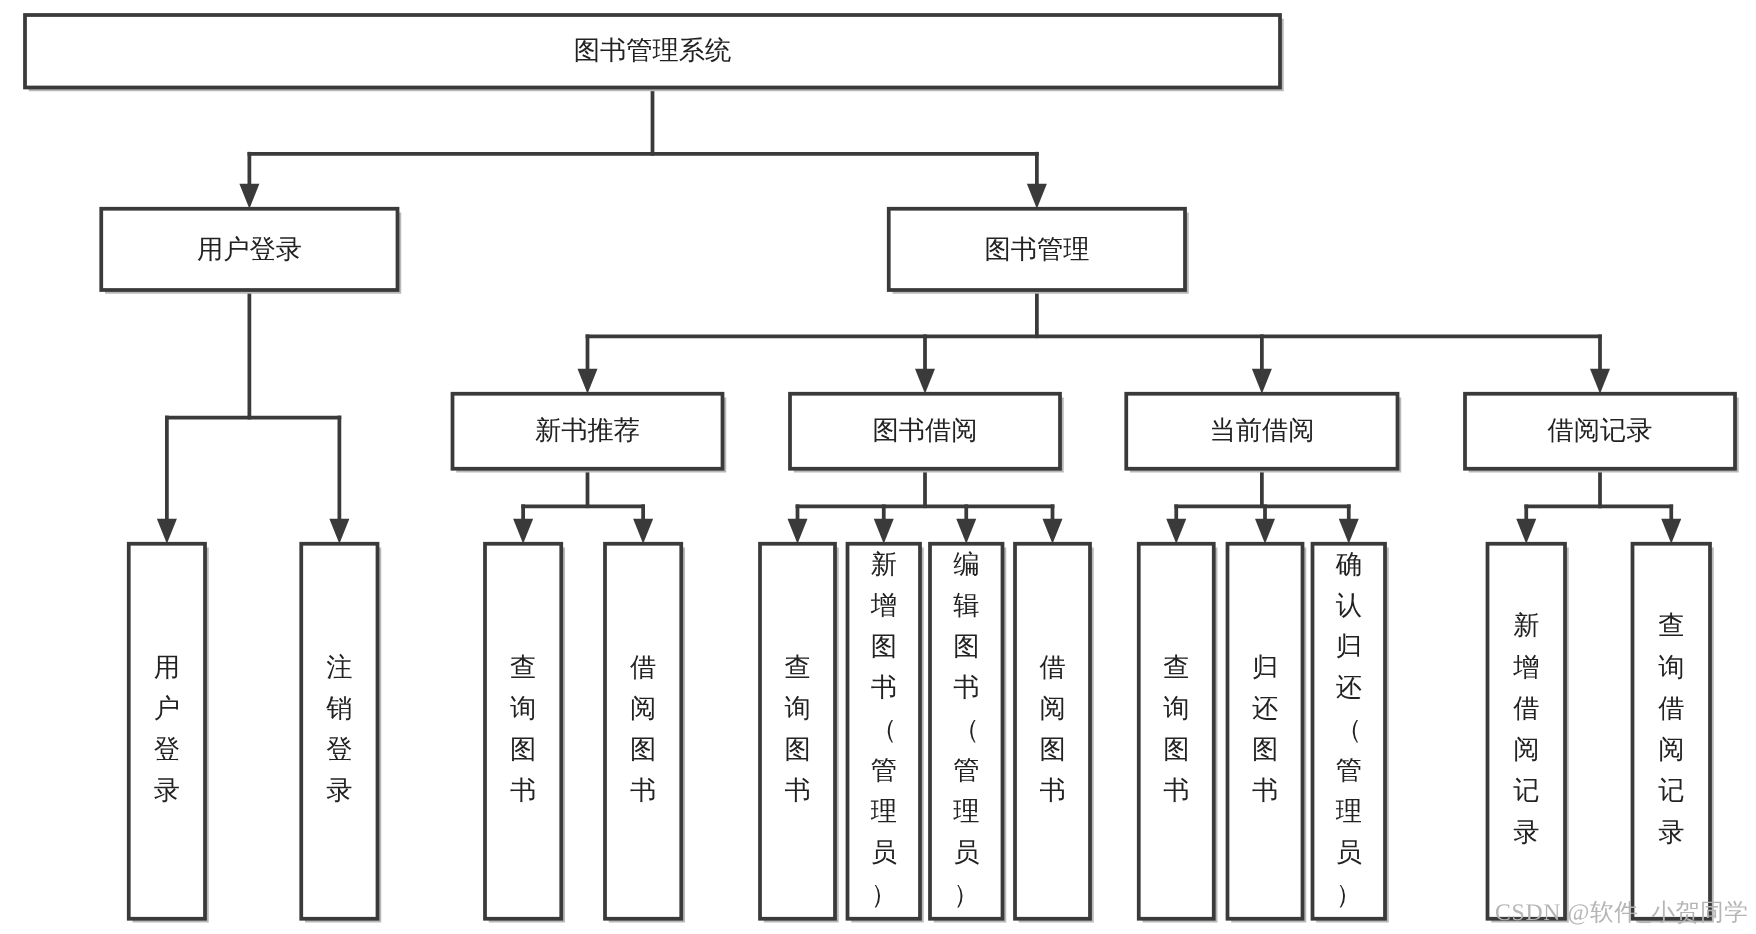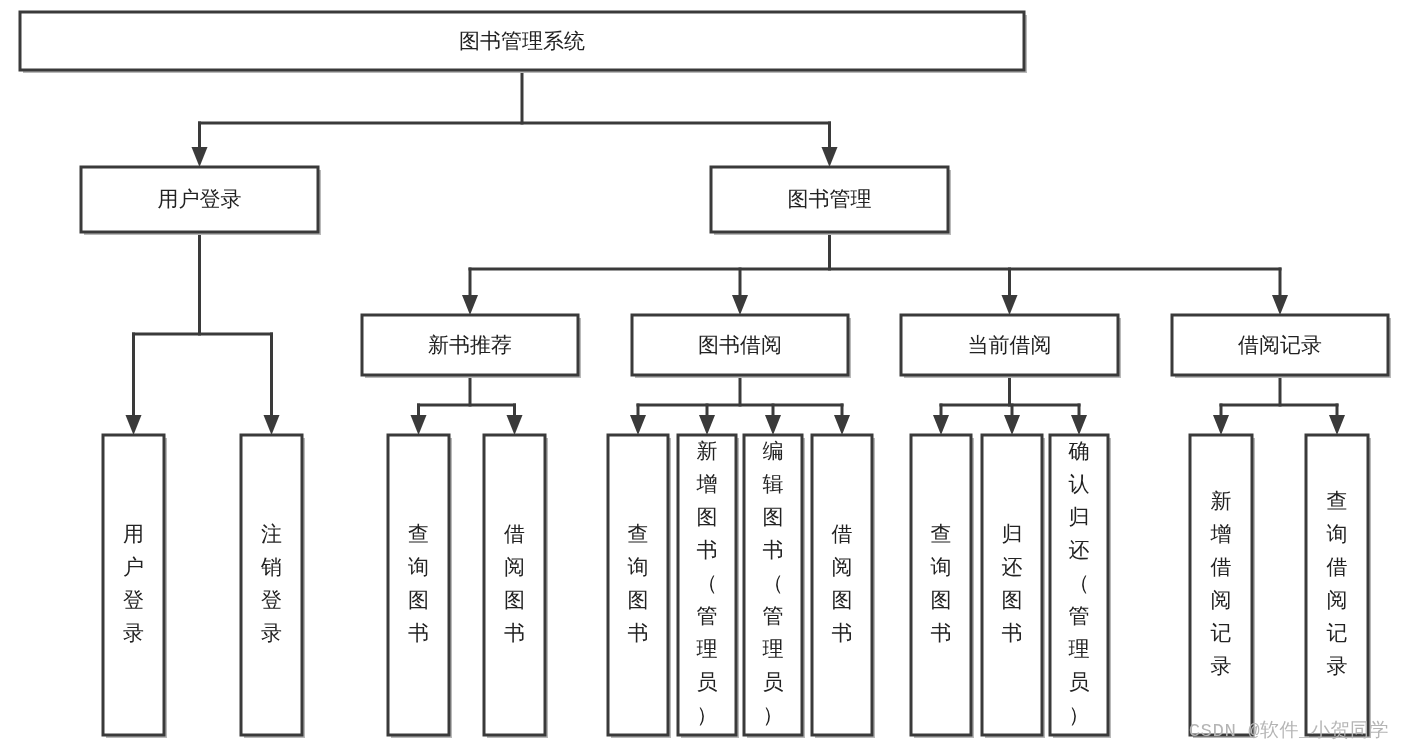--- a/index.html
+++ b/index.html
@@ -51,23 +51,23 @@
     dominant-baseline: middle;
   }
   .leaf-label {
     font-family: "Liberation Sans", sans-serif;
     font-size: 21px;
     fill: #222222;
     text-anchor: middle;
   }
   .watermark {
     position: absolute;
-    right: 16px;
+    right: 6px;
     bottom: 4px;
-    font-family: Liberation Mono, monospace;
+    font-family: Liberation Serif, serif;
     font-size: 19px;
     color: #b5b5b5;
     white-space: nowrap;
     letter-spacing: 0.5px;
   }
 </style>
 </head>
 <body>
 
 <div id="diagram-root">

